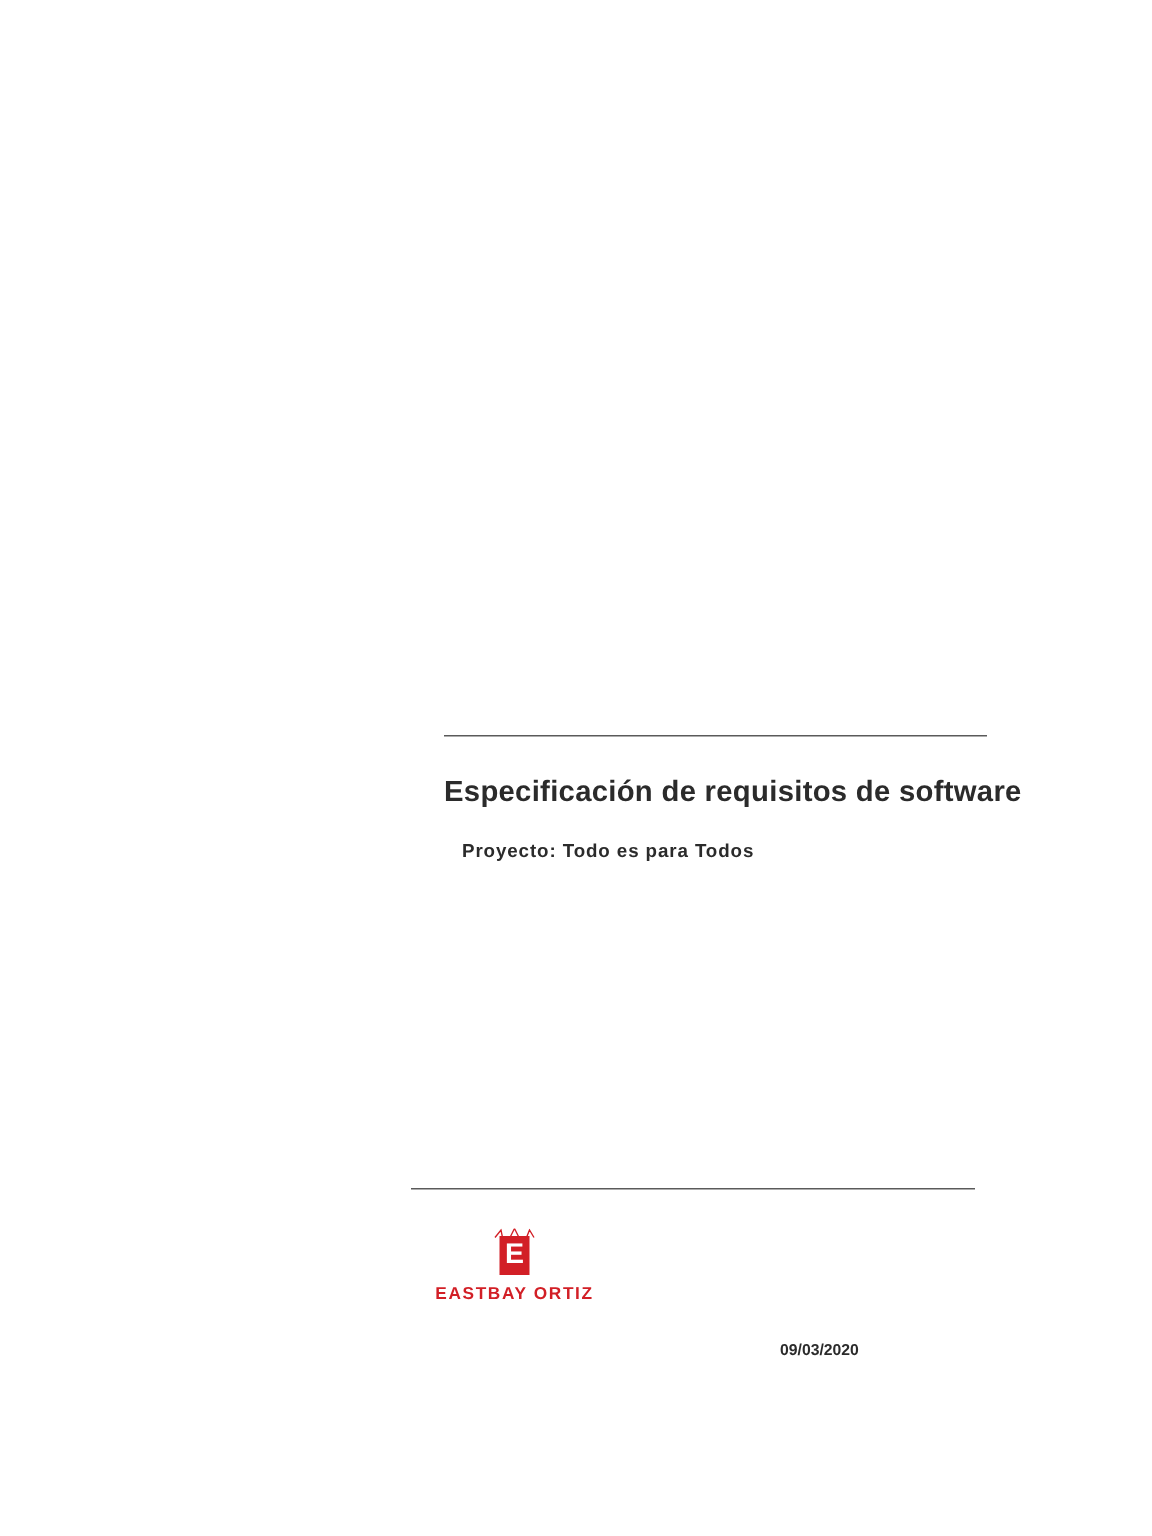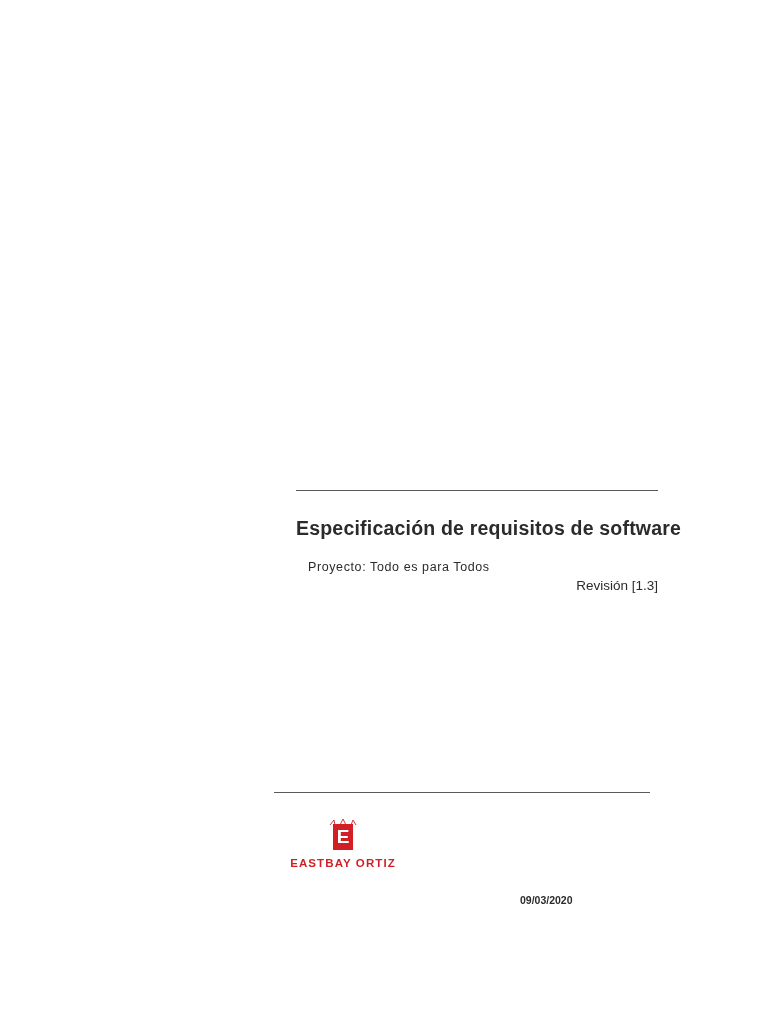--- a/index.html
+++ b/index.html
@@ -42,21 +42,21 @@
     font-weight: bold;
     color: #2b2b2b;
     letter-spacing: 0.2px;
     text-align: center;
     margin: 26px 0 0 0;
     white-space: nowrap;
   }
 
   .project-line {
     font-size: 12.5px;
-    font-weight: normal;
+    font-weight: bold;
     color: #2b2b2b;
     letter-spacing: 0.6px;
     margin: 20px 0 0 12px;
   }
 
   .revision-line {
     font-size: 13.5px;
     color: #2b2b2b;
     text-align: right;
     margin: 4px 0 0 0;
@@ -135,21 +135,20 @@
 </style>
 </head>
 <body>
 
 <div class="page">
 
   <div class="title-block">
     <div class="rule-top"></div>
     <h1 class="doc-title">Especificación de requisitos de software</h1>
     <div class="project-line">Proyecto: Todo es para Todos</div>
-    <div class="revision-line">Revisión [1.3]</div>
   </div>
 
   <div class="rule-bottom"></div>
 
   <div class="logo-wrap">
     <div class="logo-mark">
       <svg class="spark" viewBox="0 0 30 8">
         <path d="M2 6 L6 1 L7 6 M12 6 L15 0 L18 6 M23 6 L25 1 L28 6" stroke="#d21f26" stroke-width="0.9" fill="none"></path>
       </svg>
       <div class="e-box">E</div>

